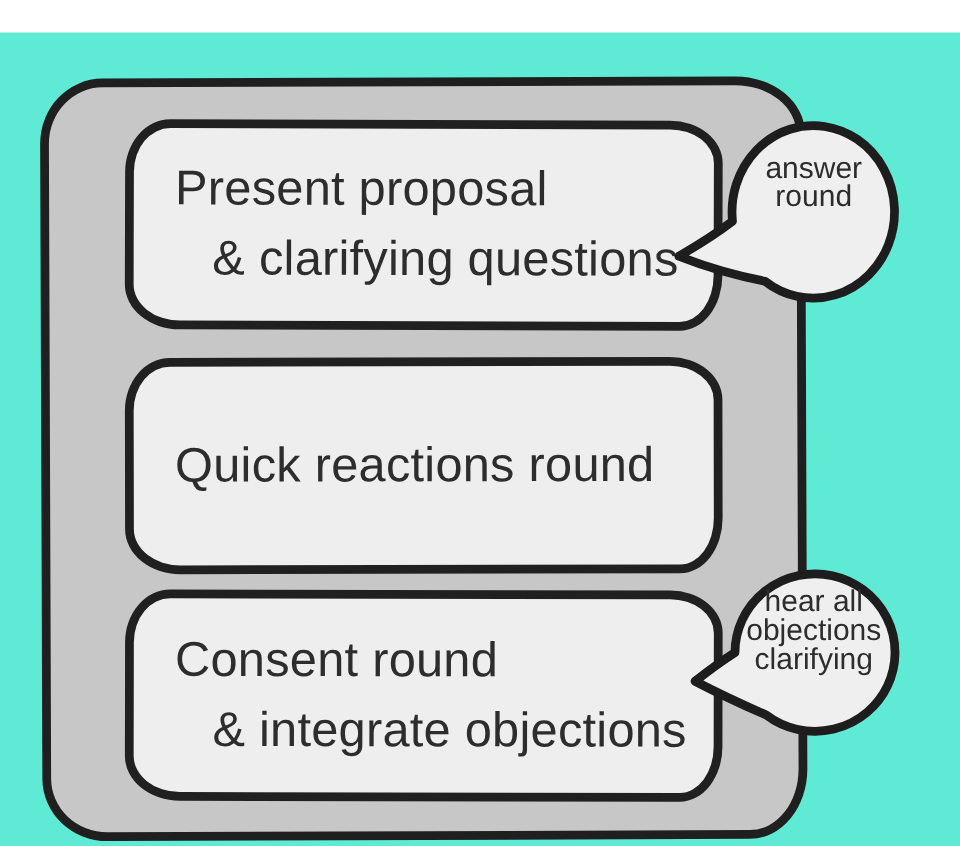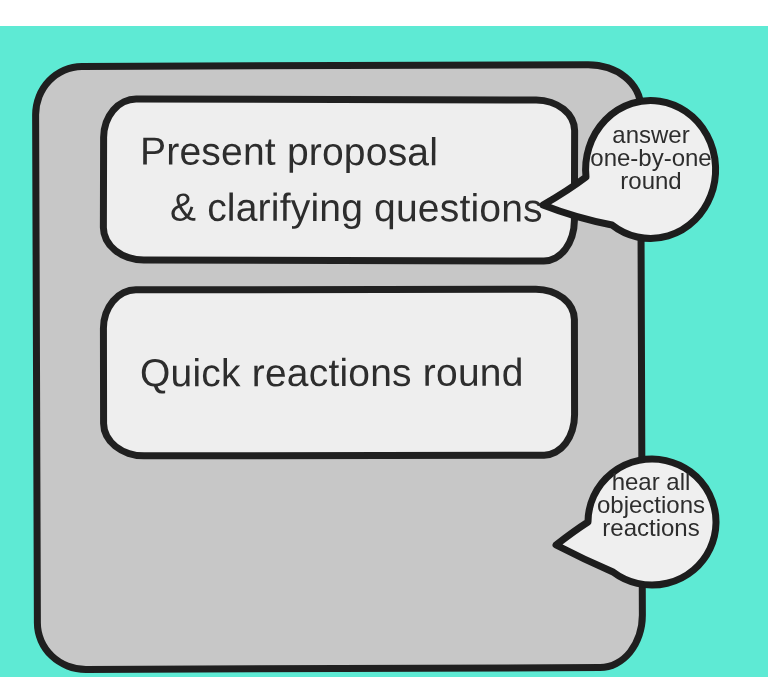--- a/index.html
+++ b/index.html
@@ -99,31 +99,36 @@
       <div class="line-indent">&amp; clarifying questions</div>
     </div>
   </div>
 
   <div class="step-box b2">
     <div class="step-label">
       <div>Quick reactions round</div>
     </div>
   </div>
 
+  <div class="step-box b3">
+    <div class="step-label">
+      <div>Consent round</div>
+      <div class="line-indent">&amp; integrate objections</div>
+    </div>
+  </div>
 
   <svg class="bubble-layer" width="768" height="677" viewBox="0 0 768 677" aria-hidden="true">
     <path d="M 543 179 Q 569 164 586 151 A 65 69 0 1 1 612 199 Q 576 192 543 179 Z"></path>
     <path d="M 556 519 Q 574 505 588 496 A 64 63 0 1 1 613 546 Q 583 533 556 519 Z"></path>
   </svg>
 
   <div class="bubble-note n1">
     <div>answer</div>
-    <div>one-by-one</div>
     <div>round</div>
   </div>
 
   <div class="bubble-note n2">
     <div>hear all</div>
     <div>objections</div>
-    <div>reactions</div>
+    <div>clarifying</div>
   </div>
 
 </div>
 
 </body></html>

